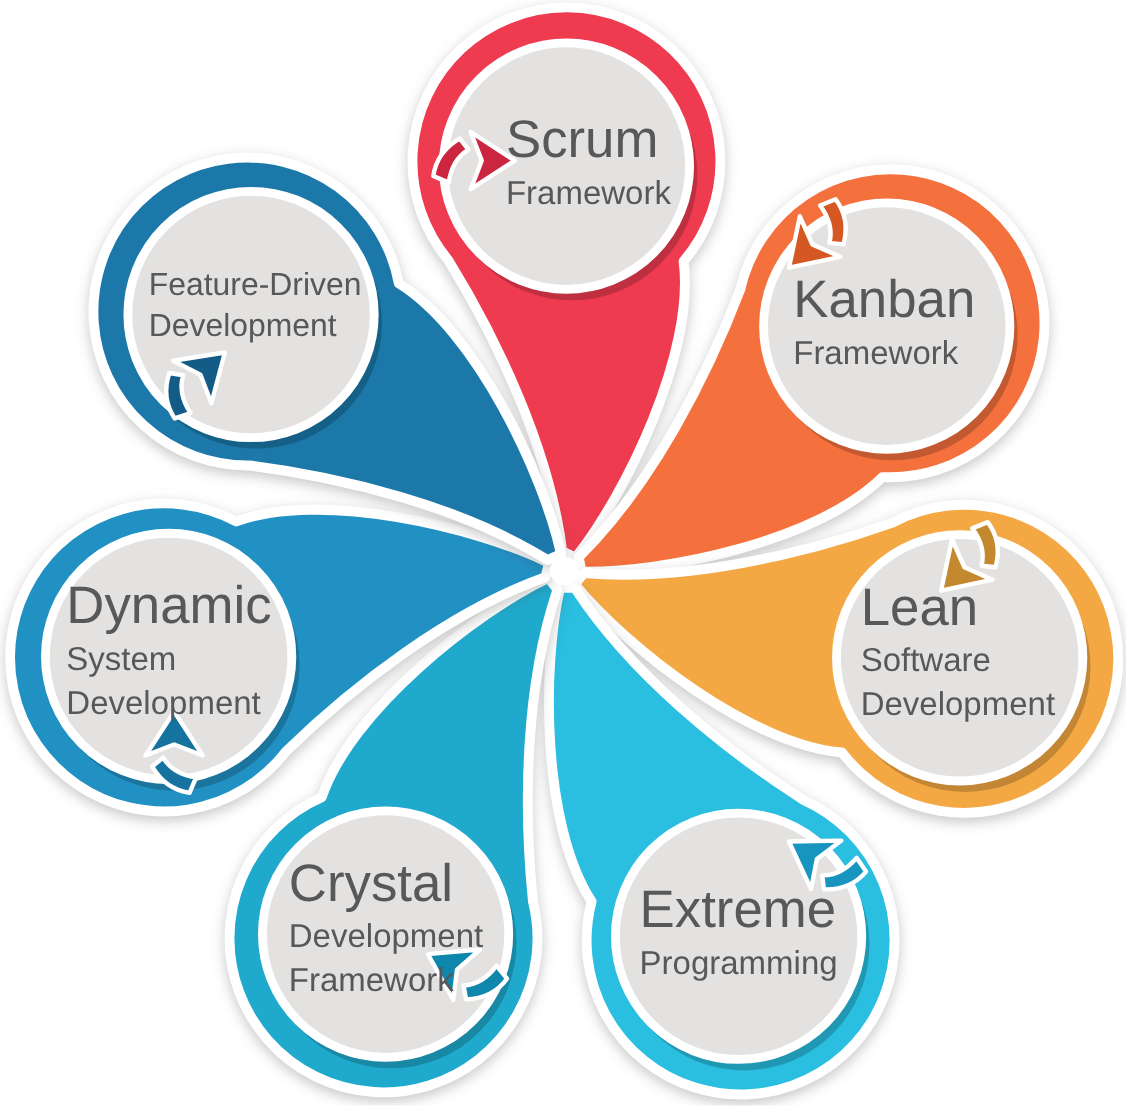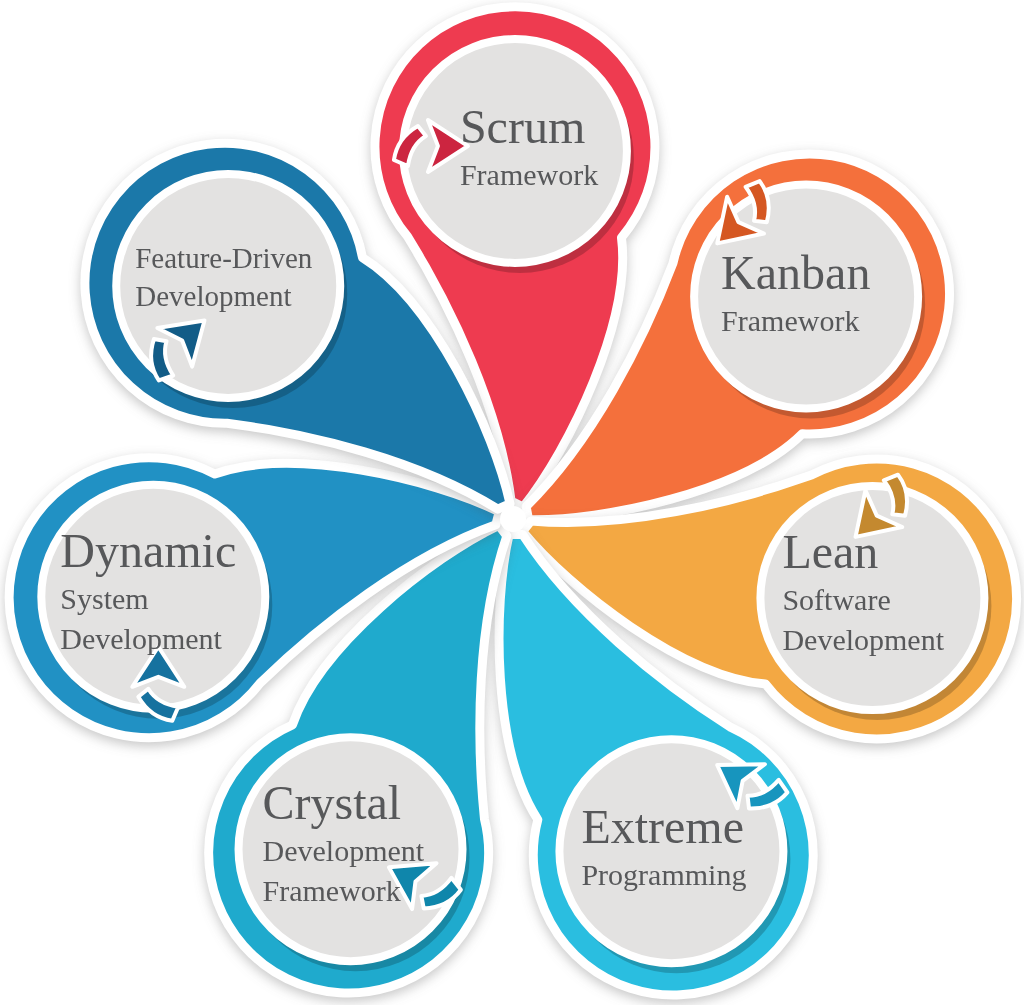--- a/index.html
+++ b/index.html
@@ -1,17 +1,17 @@
 <!DOCTYPE html>
 <html><head>
 <meta charset="utf-8">
 <style>
   html,body{margin:0;padding:0;background:#ffffff;}
   .stage{position:relative;width:1024px;height:1005px;margin:0 auto;
-         font-family:Liberation Serif, serif;}
+         font-family:Liberation Sans, sans-serif;}
   svg{display:block;width:1024px;height:1005px;}
   .petal{filter:drop-shadow(0 4px 6px rgba(70,70,70,.30));}
   .petal-shape{stroke:#ffffff;stroke-width:9;stroke-linejoin:round;}
   .hub-circle{stroke:#ffffff;stroke-width:8;}
   .swirl-arrow{stroke:#ffffff;stroke-width:4;stroke-linejoin:round;}
   text{fill:#57585A;}
 </style>
 </head>
 <body>
 

